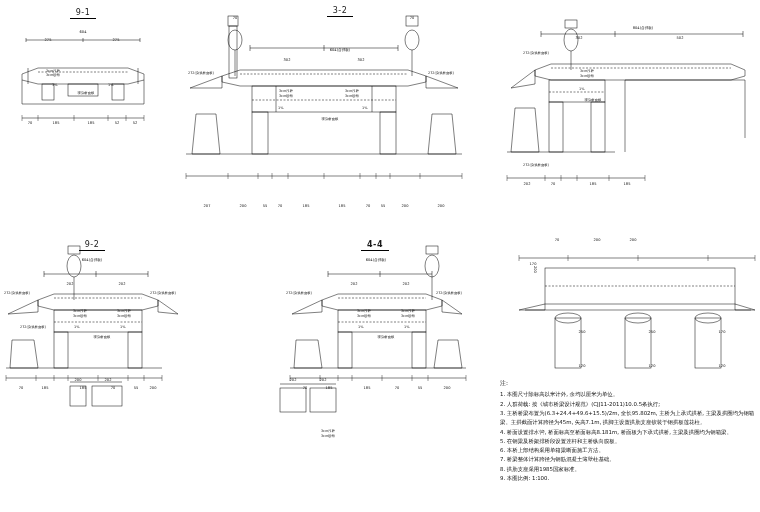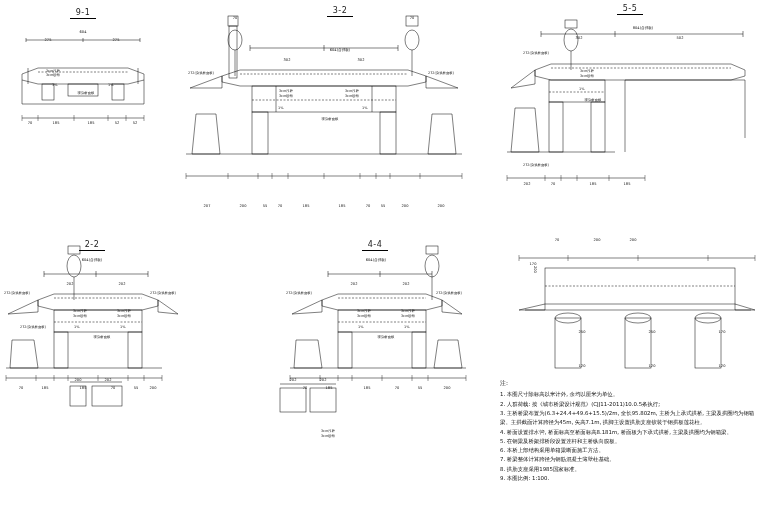--- a/index.html
+++ b/index.html
@@ -153,21 +153,20 @@
     <div class="dim c" style="left:162px;top:198px;">185</div>
     <div class="dim c" style="left:188px;top:198px;">70</div>
     <div class="dim c" style="left:203px;top:198px;">55</div>
     <div class="dim c" style="left:225px;top:198px;">200</div>
     <div class="dim c" style="left:261px;top:198px;">200</div>
     <div class="dim c" style="left:232px;top:10px;">70</div>
     <div class="dim c" style="left:55px;top:10px;">70</div>
   </div>
 
   <div class="blk" style="left:505px;top:4px;width:250px;height:380px;">
-    <div class="title" style="width:250px;"><span class="u">5-5</span></div>
     <div class="dim c" style="left:138px;top:22px;">804(含挡板)</div>
     <svg width="250" height="360" style="position:absolute;left:0;top:14px;">
       <g stroke="#000" fill="none" stroke-width="0.5">
 
         <rect x="60" y="2" width="12" height="8"></rect>
         <ellipse cx="66" cy="22" rx="7" ry="11"></ellipse>
         <line x1="66" y1="33" x2="66" y2="52"></line>
 
         <line x1="36" y1="16" x2="238" y2="16"></line>
         <line x1="36" y1="13" x2="36" y2="19"></line>
@@ -241,21 +240,21 @@
     <div class="dim c" style="left:28px;top:258px;">170</div>
     <div class="dim c" style="left:77px;top:326px;">250</div>
     <div class="dim c" style="left:147px;top:326px;">250</div>
     <div class="dim c" style="left:217px;top:326px;">170</div>
     <div class="dim c" style="left:77px;top:360px;">120</div>
     <div class="dim c" style="left:147px;top:360px;">120</div>
     <div class="dim c" style="left:217px;top:360px;">120</div>
   </div>
 
   <div class="blk" style="left:2px;top:240px;width:180px;height:160px;">
-    <div class="title" style="left:30px;width:120px;position:absolute;"><span class="u">2-2</span></div>
+    <div class="title" style="left:30px;width:120px;position:absolute;"><span class="u">9-2</span></div>
     <div class="dim c" style="left:90px;top:18px;">604(含挡板)</div>
     <svg width="180" height="140" style="position:absolute;left:0;top:4px;">
       <g stroke="#000" fill="none" stroke-width="0.5">
         <rect x="66" y="2" width="12" height="8"></rect>
         <ellipse cx="72" cy="22" rx="7" ry="11"></ellipse>
         <line x1="72" y1="33" x2="72" y2="56"></line>
         <line x1="42" y1="30" x2="146" y2="30"></line>
         <line x1="42" y1="27" x2="42" y2="33"></line>
           <line x1="94" y1="27" x2="94" y2="33"></line>
           <line x1="146" y1="27" x2="146" y2="33"></line>
@@ -308,21 +307,21 @@
         <rect x="4" y="8" width="16" height="20"></rect>
         <rect x="26" y="8" width="30" height="20"></rect>
         <line x1="4" y1="4" x2="56" y2="4"></line>
       </g>
     </svg>
     <div class="dim c" style="left:12px;top:0px;">200</div>
     <div class="dim c" style="left:42px;top:0px;">202</div>
   </div>
 
   <div class="blk" style="left:280px;top:240px;width:190px;height:160px;">
-    <div class="title" style="left:40px;width:110px;position:absolute;"><span class="u">4-4</span></div>
+    <div class="title" style="left:40px;width:110px;position:absolute;font-weight:bold;"><span class="u">4-4</span></div>
     <div class="dim c" style="left:96px;top:18px;">604(含挡板)</div>
     <svg width="190" height="140" style="position:absolute;left:0;top:4px;">
       <g stroke="#000" fill="none" stroke-width="0.5">
         <rect x="146" y="2" width="12" height="8"></rect>
         <ellipse cx="152" cy="22" rx="7" ry="11"></ellipse>
         <line x1="152" y1="33" x2="152" y2="56"></line>
         <line x1="48" y1="30" x2="152" y2="30"></line>
         <line x1="48" y1="27" x2="48" y2="33"></line>
           <line x1="100" y1="27" x2="100" y2="33"></line>
           <line x1="152" y1="27" x2="152" y2="33"></line>

